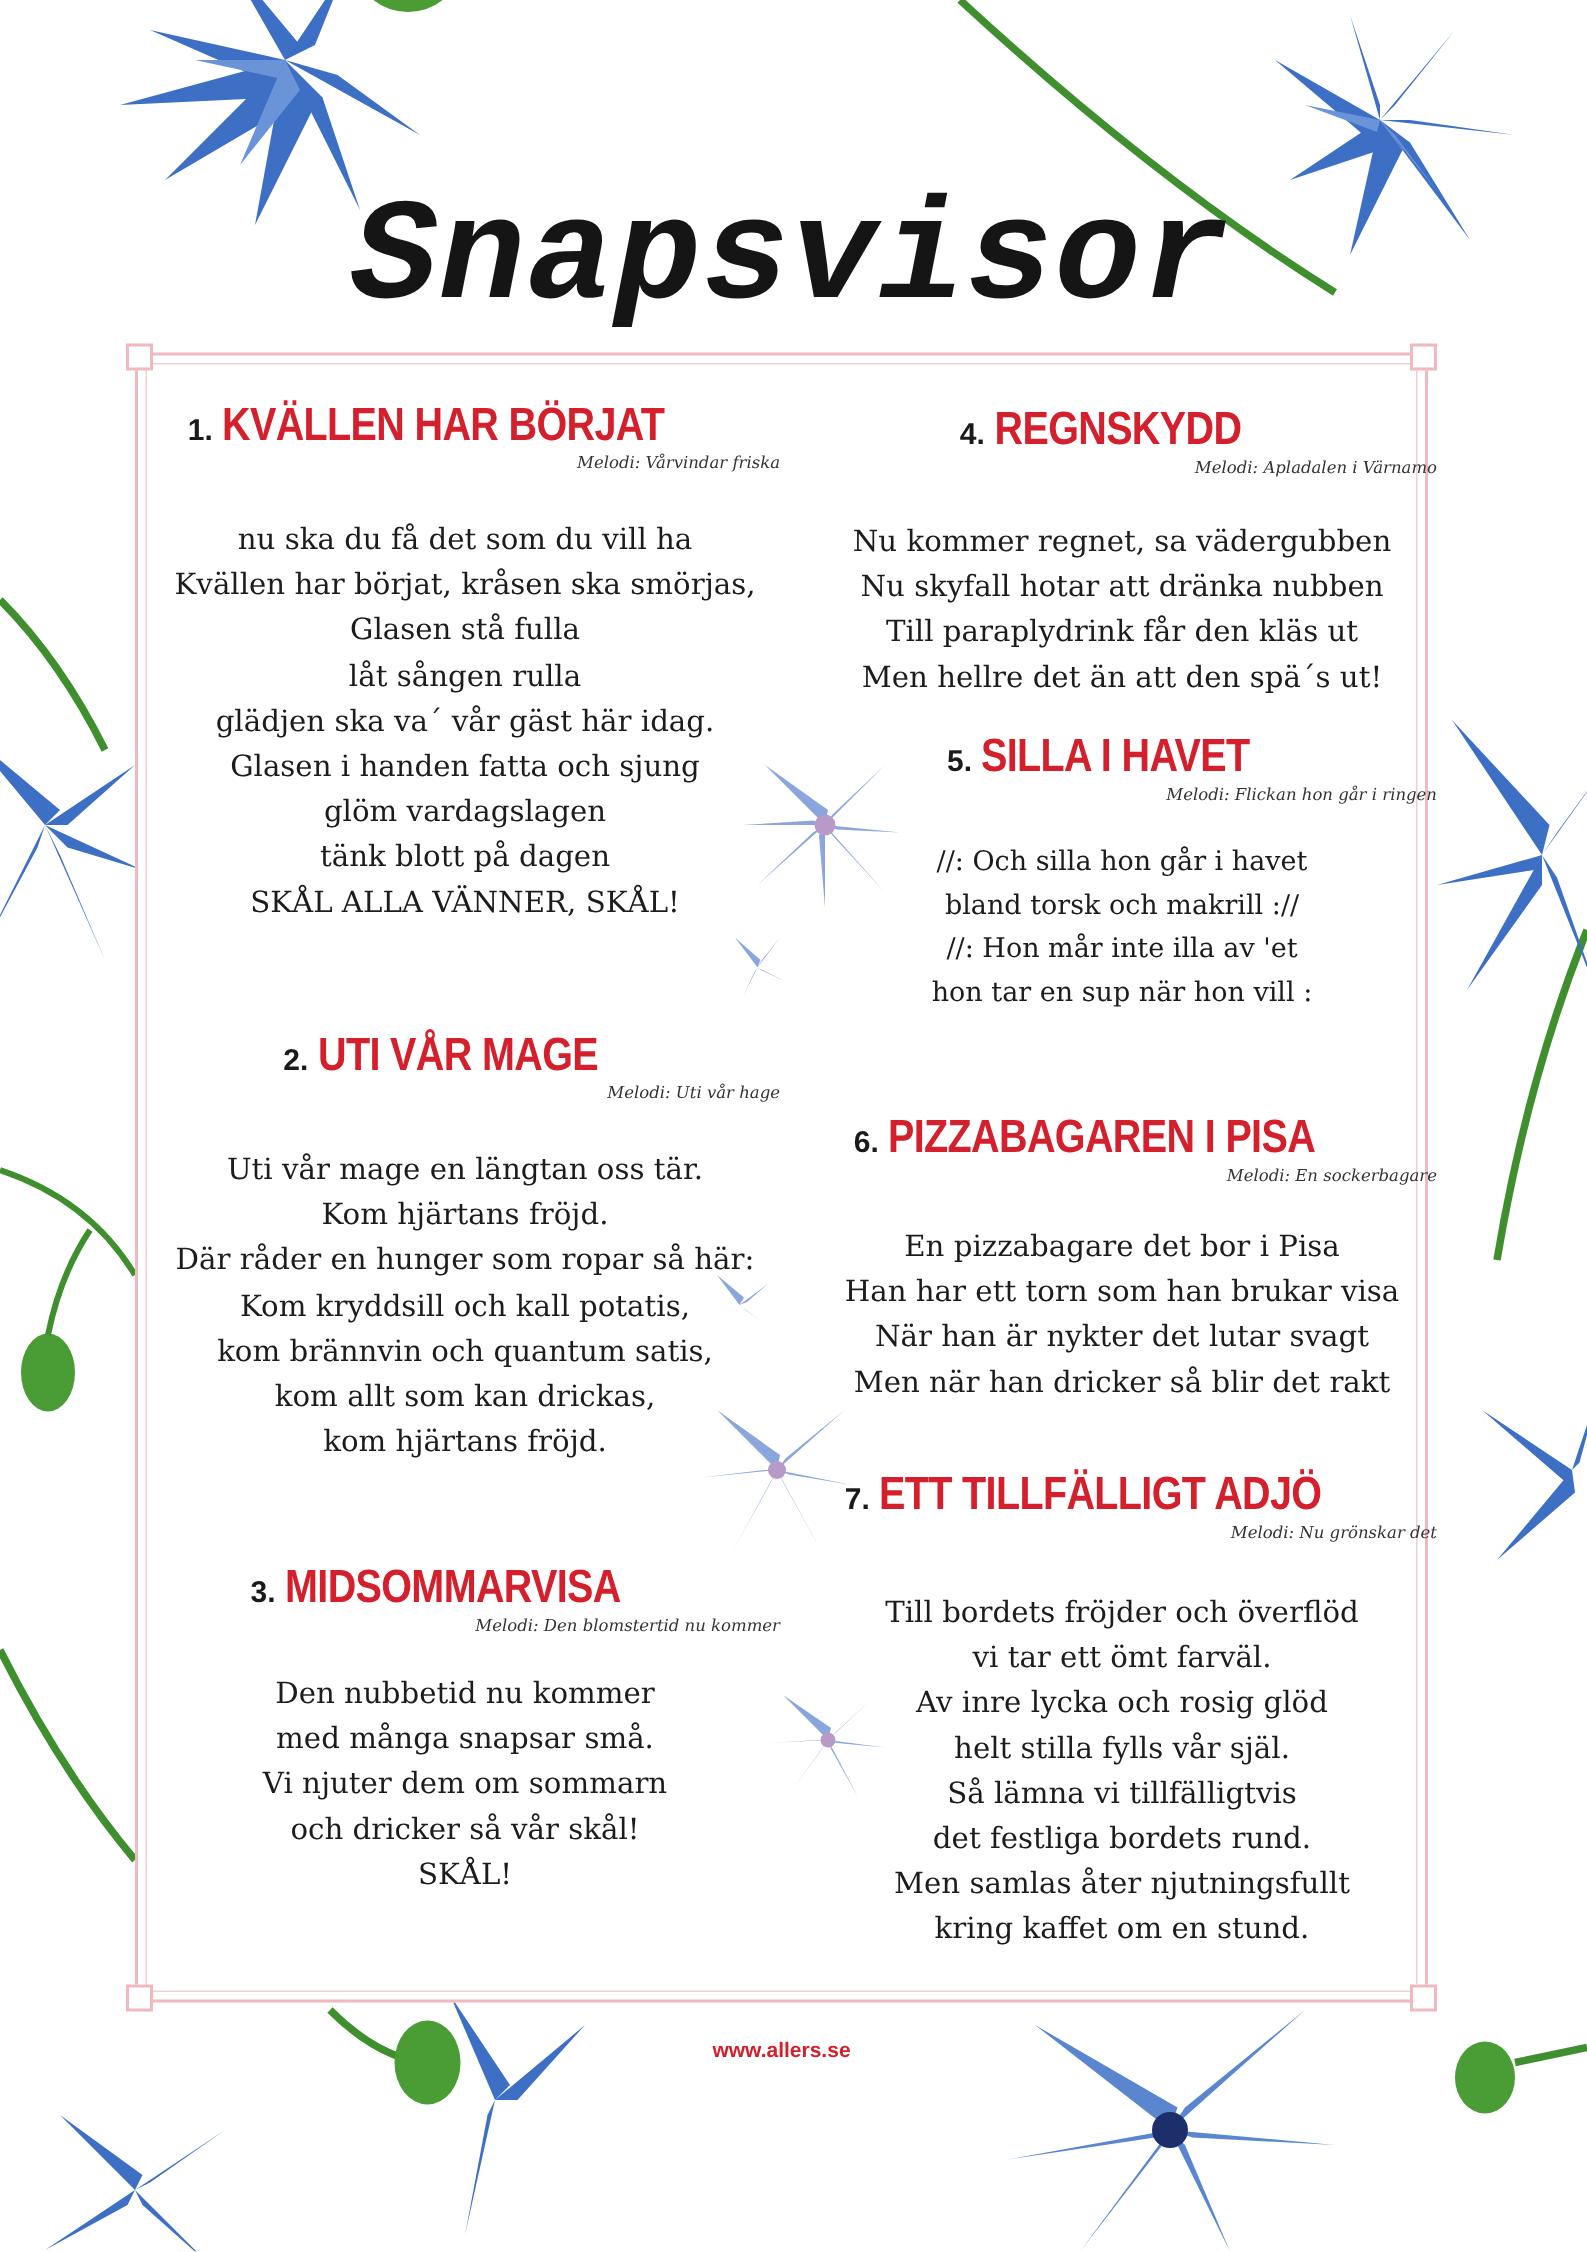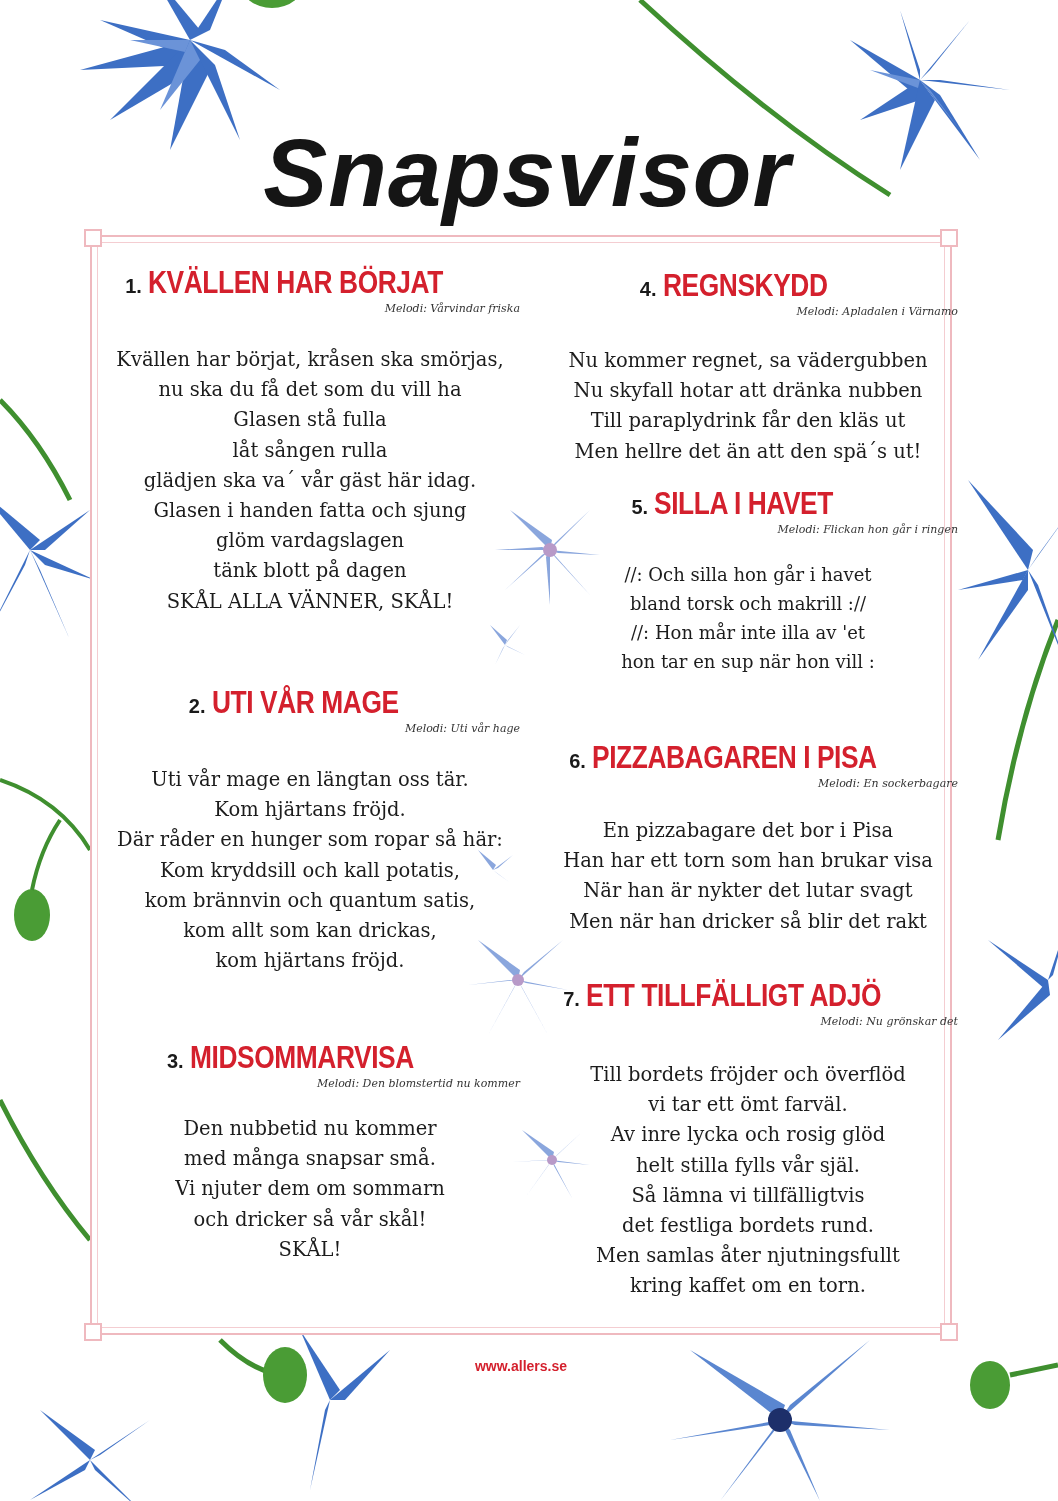--- a/index.html
+++ b/index.html
@@ -4,21 +4,21 @@
 <style>
   html, body { margin: 0; padding: 0; }
   body {
     width: 1058px; height: 1501px; position: relative; overflow: hidden;
     background: #ffffff;
     font-family: "DejaVu Serif", serif;
   }
   .flower { position: absolute; }
   .title {
     position: absolute; left: 0; right: 4px; top: 118px; text-align: center;
-    font-family: Liberation Sans, sans-serif; font-style: italic; font-weight: bold;
+    font-family: Liberation Mono, monospace; font-style: italic; font-weight: bold;
     font-size: 96px; color: #151515; letter-spacing: 1px;
     z-index: 3;
   }
   .frame {
     position: absolute; left: 90px; top: 235px; width: 862px; height: 1100px;
     border: 2px solid #efb9bf; box-sizing: border-box; background: #fff;
     z-index: 2;
   }
   .frame::before {
     content: ""; position: absolute; left: 5px; top: 5px; right: 5px; bottom: 5px;
@@ -184,22 +184,22 @@
 <div class="corner" style="left:84px;top:229px"></div>
 <div class="corner" style="left:940px;top:229px"></div>
 <div class="corner" style="left:84px;top:1323px"></div>
 <div class="corner" style="left:940px;top:1323px"></div>
 
 <div class="col left">
   <div class="song" style="top:265px">
     <div class="heading"><span class="num">1.</span><span class="name">KVÄLLEN HAR BÖRJAT</span></div>
     <div class="melody">Melodi: Vårvindar friska</div>
     <div class="lyrics">
+      <div>nu ska du få det som du vill ha</div>
       <div>Kvällen har börjat, kråsen ska smörjas,</div>
-      <div>nu ska du få det som du vill ha</div>
       <div>Glasen stå fulla</div>
       <div>låt sången rulla</div>
       <div>glädjen ska va´ vår gäst här idag.</div>
       <div>Glasen i handen fatta och sjung</div>
       <div>glöm vardagslagen</div>
       <div>tänk blott på dagen</div>
       <div>SKÅL ALLA VÄNNER, SKÅL!</div>
     </div>
   </div>
 
@@ -268,18 +268,18 @@
     <div class="heading"><span class="num">7.</span><span class="name">ETT TILLFÄLLIGT ADJÖ</span></div>
     <div class="melody">Melodi: Nu grönskar det</div>
     <div class="lyrics" style="margin-top:32px">
       <div>Till bordets fröjder och överflöd</div>
       <div>vi tar ett ömt farväl.</div>
       <div>Av inre lycka och rosig glöd</div>
       <div>helt stilla fylls vår själ.</div>
       <div>Så lämna vi tillfälligtvis</div>
       <div>det festliga bordets rund.</div>
       <div>Men samlas åter njutningsfullt</div>
-      <div>kring kaffet om en torn.</div>
+      <div>kring kaffet om en stund.</div>
     </div>
   </div>
 </div>
 
 <div class="footer">www.allers.se</div>
 
 </body></html>

